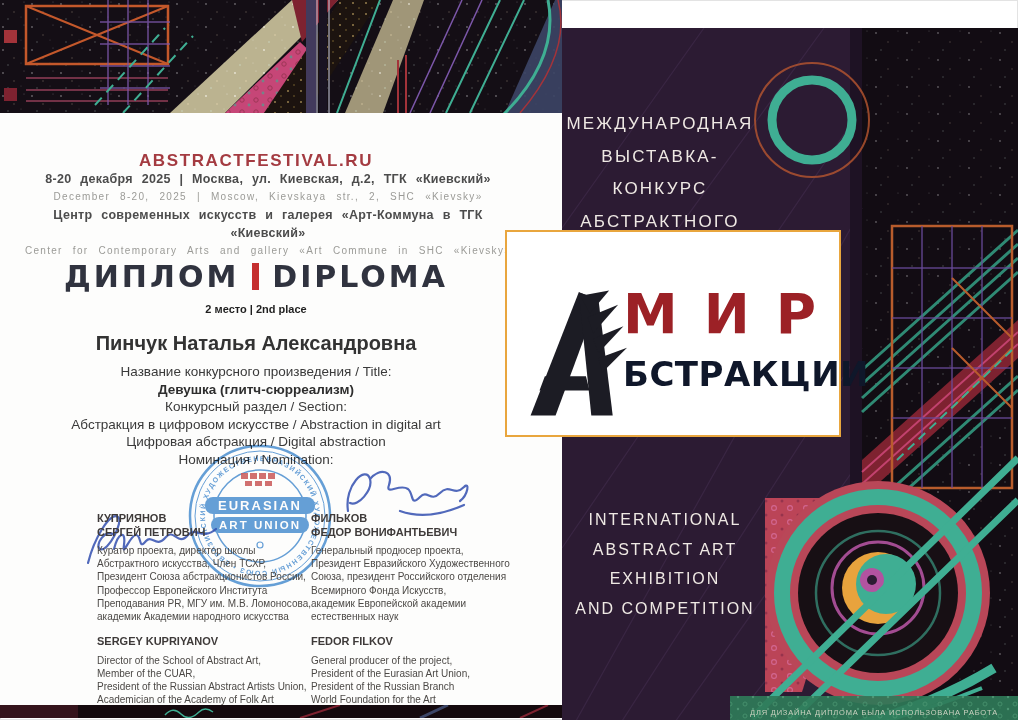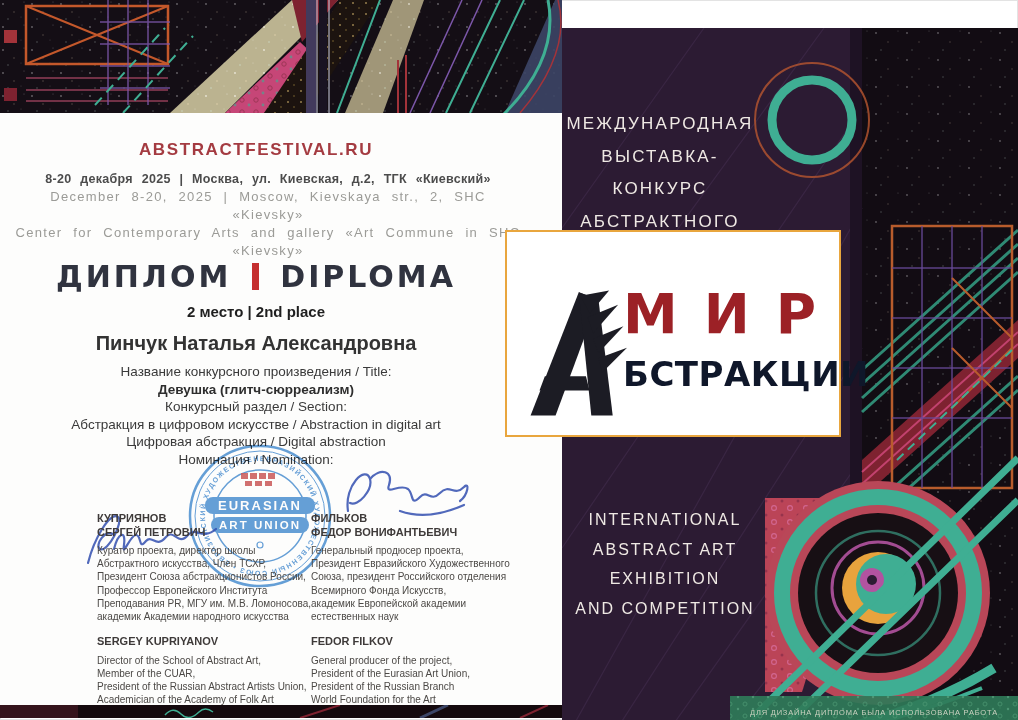--- a/index.html
+++ b/index.html
@@ -3,28 +3,28 @@
 <meta charset="utf-8">
 <style>
   html,body{margin:0;padding:0;background:#fff;}
   #page{position:relative;width:1018px;height:720px;background:#fff;overflow:hidden;
         font-family:"Liberation Sans",sans-serif;box-shadow:inset 0 0 0 1px #e3e3e3;}
   .abs{position:absolute;}
   .pre{white-space:pre-line;}
   
   #paper{left:0;top:113px;width:562px;height:592px;background:#fdfdfc;}
   .center-block{left:0;width:512px;text-align:center;}
-  .website{top:27px;font-size:17px;font-weight:bold;letter-spacing:1.6px;color:#a43b41;}
+  .website{top:38px;font-size:17px;font-weight:bold;letter-spacing:1.6px;color:#a43b41;}
   .event{top:57px;line-height:18px;padding-left:12px;}
   .event .ru{font-size:12.5px;font-weight:bold;color:#4c4c4c;word-spacing:5px;letter-spacing:.3px;}
-  .event .en{font-size:13px;color:#9b9b97;letter-spacing:1.3px;word-spacing:6px;}
-  .title-row{top:146px;display:flex;justify-content:center;align-items:center;gap:21px;}
+  .event .en{font-size:10px;color:#9b9b97;letter-spacing:1.3px;word-spacing:6px;}
+  .title-row{top:146px;display:flex;justify-content:center;align-items:center;gap:13px;}
   .title-txt{font-size:30px;font-weight:800;letter-spacing:3px;color:#30333f;font-family:"DejaVu Sans",sans-serif;}
   .red-bar{display:inline-block;width:7px;height:27px;background:#c52f2f;}
-  .place{top:190px;font-size:15px;font-weight:bold;color:#1f1f1f;}
+  .place{top:190px;font-size:11px;font-weight:bold;color:#1f1f1f;}
   .recipient{top:219px;font-size:20px;font-weight:bold;color:#333;}
   .work{top:250px;font-size:13.5px;color:#3a3a3a;line-height:17.6px;}
   .work .val{font-weight:bold;color:#2e2e2e;}
   .sig-col{top:399px;font-size:10px;color:#4c4946;line-height:13.2px;text-align:left;}
   .sig-col .nm{font-size:11px;font-weight:bold;color:#3e3a39;line-height:13.5px;}
   .sig-col .nm-en{margin-top:12px;}
   .sig-col .bio{margin-top:5px;}
   #col-left{left:57px;width:252px;margin-left:40px;}
   #col-right{left:311px;width:232px;}
   
@@ -179,20 +179,21 @@
     </div>
   </div>
 
   <div id="paper" class="abs">
 
     <div class="abs center-block website">ABSTRACTFESTIVAL.RU</div>
 
     <div class="abs center-block event">
       <div class="ru">8-20 декабря 2025  |  Москва, ул. Киевская, д.2, ТГК «Киевский»</div>
       <div class="en">December 8-20, 2025  |  Moscow, Kievskaya str., 2, SHC «Kievsky»</div>
+      <div class="ru">Центр современных искусств и галерея «Арт-Коммуна в ТГК «Киевский»</div>
       <div class="en">Center for Contemporary Arts and gallery «Art Commune in SHC «Kievsky»</div>
     </div>
 
     <div class="abs center-block title-row">
       <span class="title-txt">ДИПЛОМ</span>
       <span class="red-bar"></span>
       <span class="title-txt">DIPLOMA</span>
     </div>
 
     <div class="abs center-block place">2 место | 2nd place</div>

